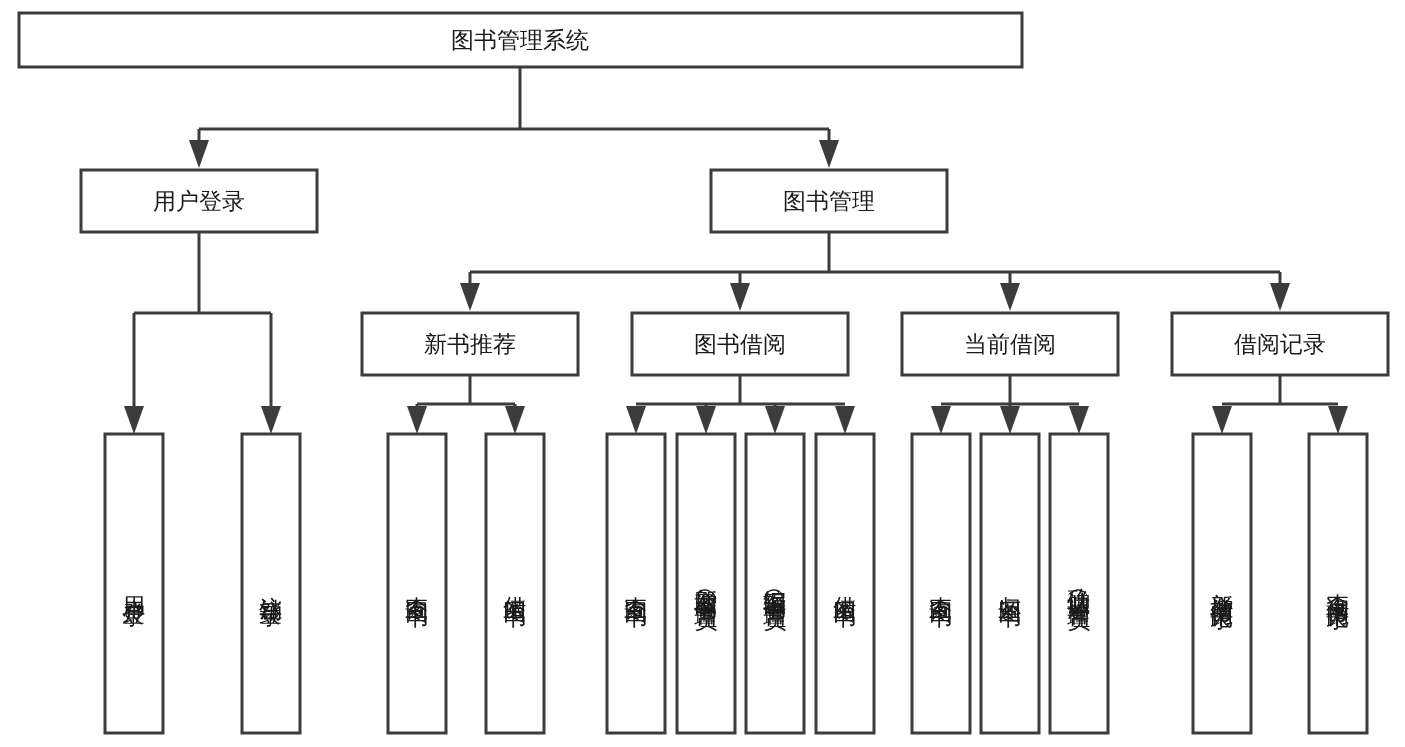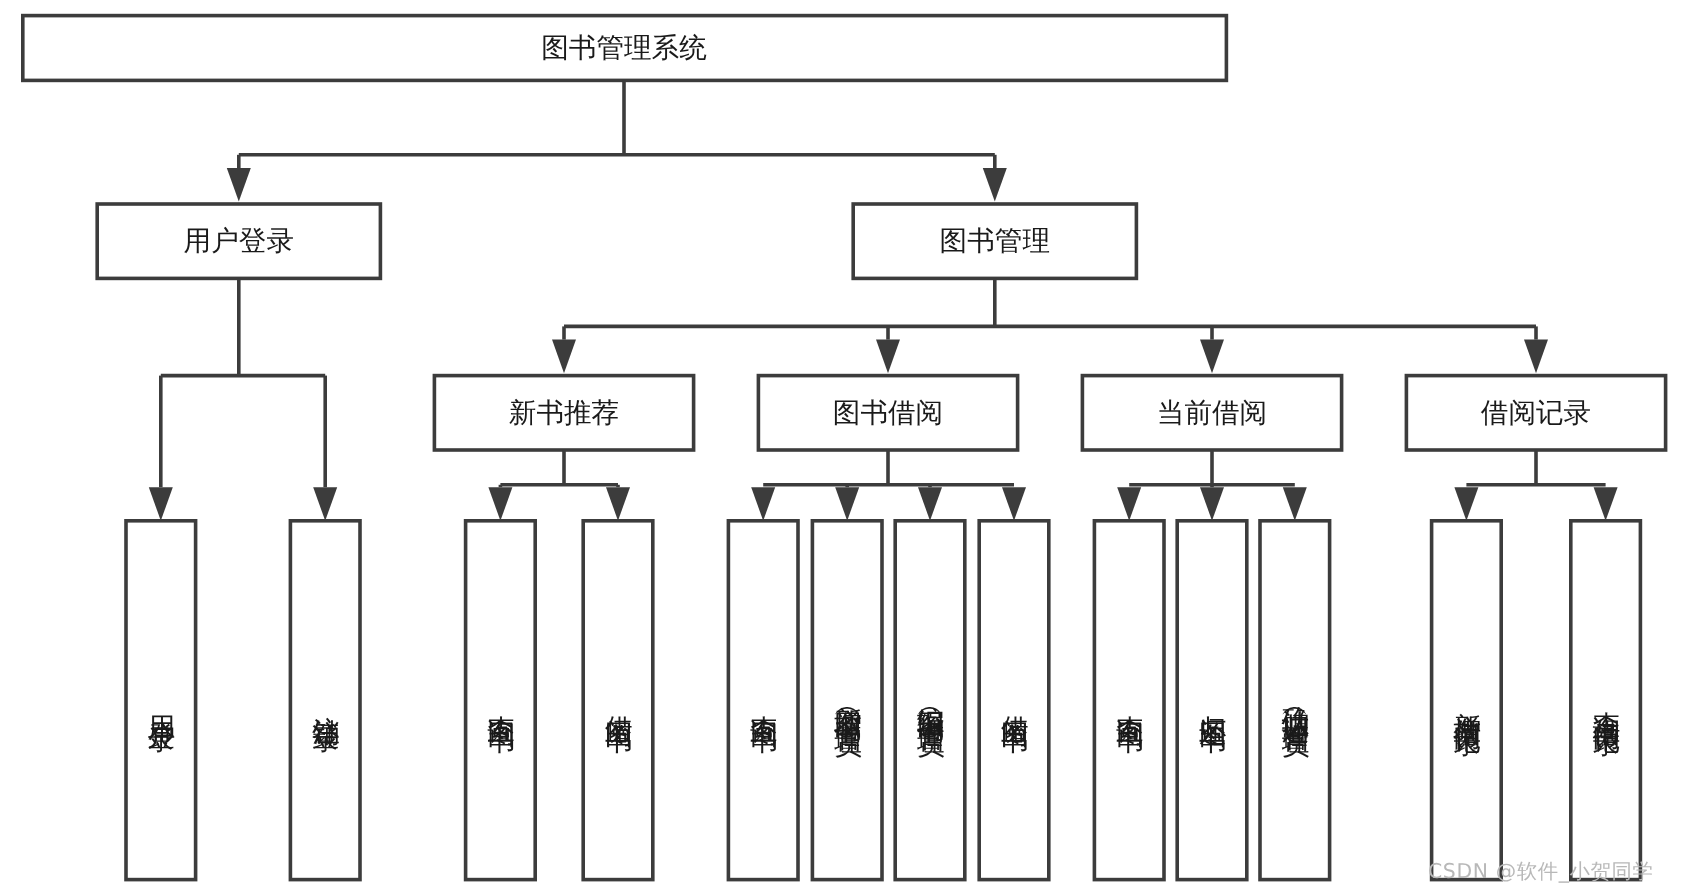--- a/index.html
+++ b/index.html
@@ -202,15 +202,14 @@
   <div class="leaf-label-wrap" style="left:746px; top:434px; width:58px; height:299px;">编辑图书（管理员）</div>
   <div class="leaf-label-wrap" style="left:816px; top:434px; width:58px; height:299px;">借阅图书</div>
 
   <div class="leaf-label-wrap" style="left:912px; top:434px; width:58px; height:299px;">查询图书</div>
   <div class="leaf-label-wrap" style="left:981px; top:434px; width:58px; height:299px;">归还图书</div>
   <div class="leaf-label-wrap" style="left:1050px; top:434px; width:58px; height:299px;">确认归还（管理员）</div>
 
   <div class="leaf-label-wrap" style="left:1193px; top:434px; width:58px; height:299px;">新增借阅记录</div>
   <div class="leaf-label-wrap" style="left:1309px; top:434px; width:58px; height:299px;">查询借阅记录</div>
 
-  <div class="watermark" style="left:1190px; top:715px;">CSDN @软件_小贺同学</div>
 
 </div>
 
 </body></html>

